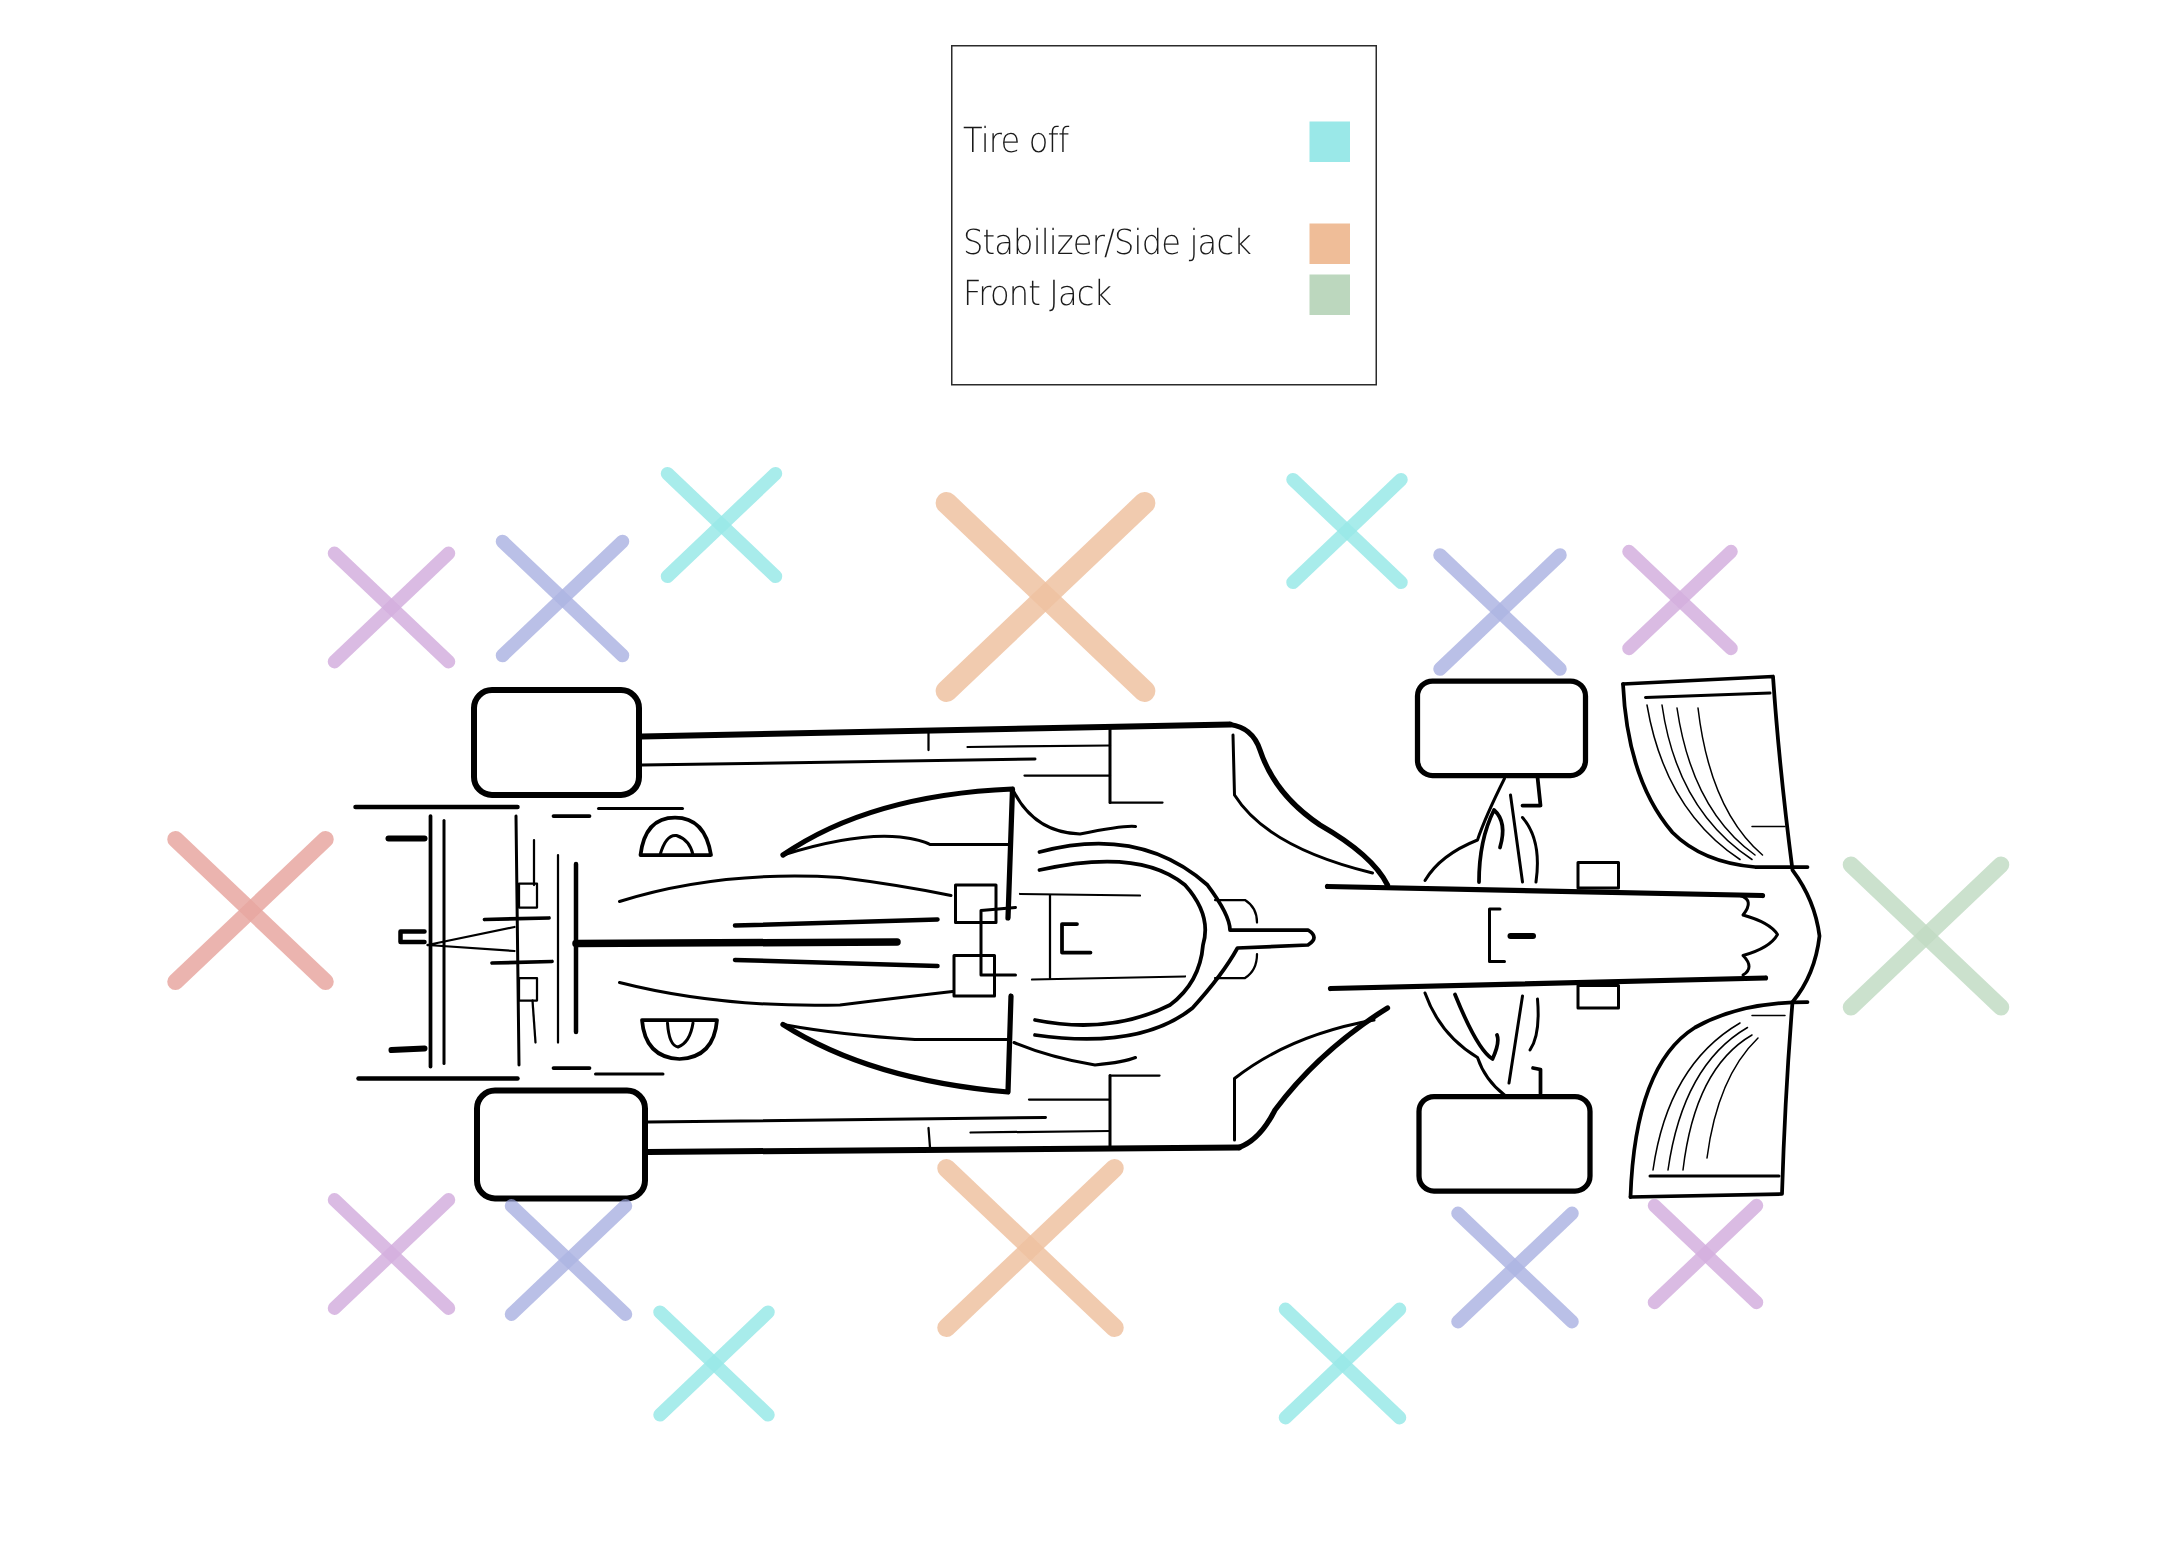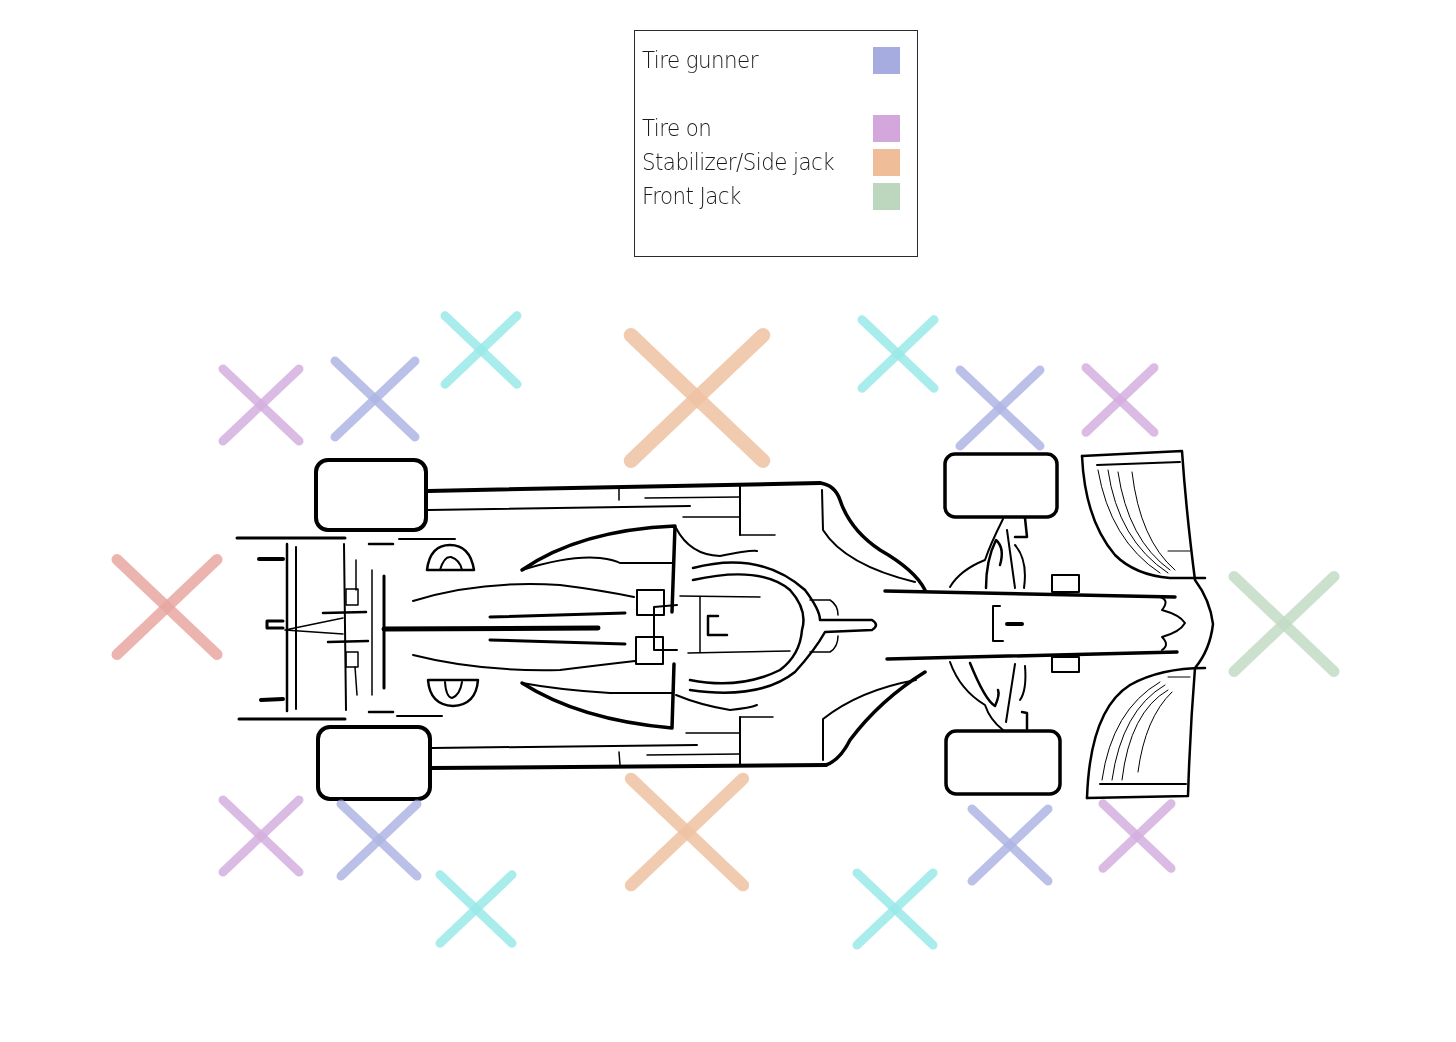--- a/index.html
+++ b/index.html
@@ -13,27 +13,23 @@
                   font-family: "DejaVu Sans", sans-serif; font-weight: 300; transform: scaleX(0.93); transform-origin: left center; }
   .legend-swatch { position: absolute; left: 231px; top: 4px; width: 27px; height: 27px; }
   svg.stage { position: absolute; left: 0; top: 0; }
   .car path, .car line, .car rect, .car polyline, .car ellipse { fill: none; stroke: #000; stroke-linecap: round; stroke-linejoin: round; }
   .marker line { stroke-linecap: round; }
 </style>
 </head>
 <body>
 
 <div class="legend">
-  <div class="legend-row" style="top:12px">
-    <span class="legend-label">Tire gunner</span>
-    <span class="legend-swatch" style="background: rgb(166, 172, 223);"></span>
-  </div>
-  <div class="legend-row" style="top:80px">
-    <span class="legend-label">Tire on</span>
-    <span class="legend-swatch" style="background: rgb(211, 166, 220);"></span>
+  <div class="legend-row" style="top:46px">
+    <span class="legend-label">Tire off</span>
+    <span class="legend-swatch" style="background: rgb(154, 232, 232);"></span>
   </div>
   <div class="legend-row" style="top:114px">
     <span class="legend-label">Stabilizer/Side jack</span>
     <span class="legend-swatch" style="background: rgb(239, 189, 152);"></span>
   </div>
   <div class="legend-row" style="top:148px">
     <span class="legend-label">Front Jack</span>
     <span class="legend-swatch" style="background: rgb(188, 215, 190);"></span>
   </div>
 </div>

